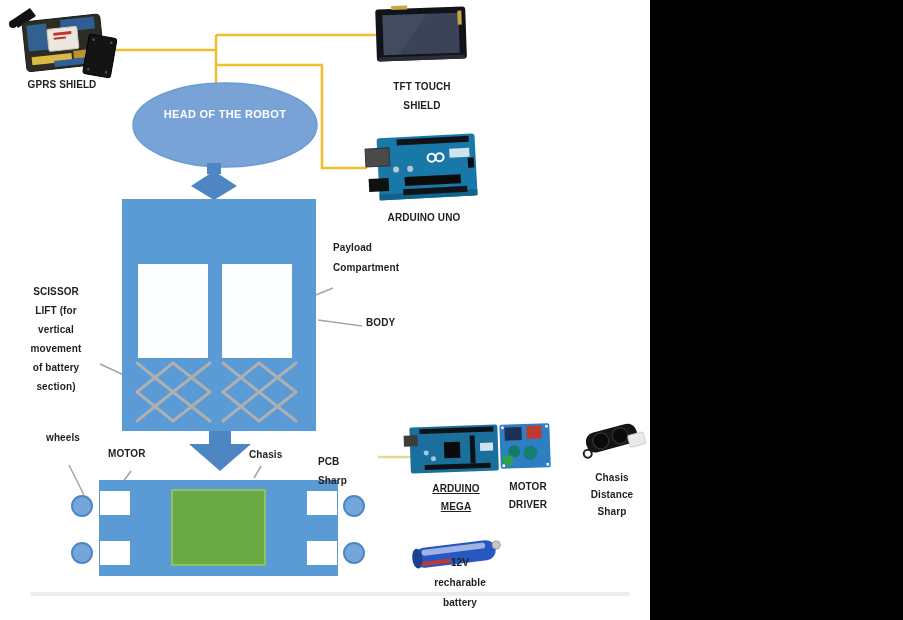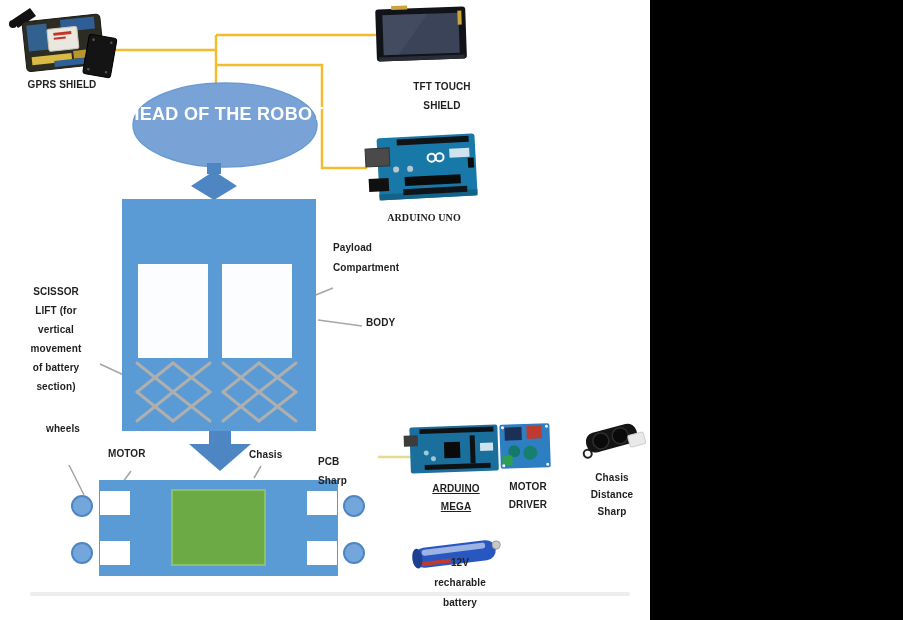--- a/index.html
+++ b/index.html
@@ -6,28 +6,28 @@
   #page{position:relative;width:903px;height:620px;background:#ffffff;overflow:hidden;
         font-family:"Liberation Sans",sans-serif;}
   #band{position:absolute;top:0;right:0;width:253px;height:620px;background:var(--c-side-band-black,#000);}
   #diagram-svg{position:absolute;left:0;top:0;}
   .lbl{position:absolute;font-weight:bold;font-size:10px;color:var(--c-label-text,#1f1f1f);
        letter-spacing:.1px;white-space:nowrap;}
   .center{text-align:center;}
   .right{text-align:center;}
   #head-label{left:133px;top:83px;width:184px;height:84px;display:flex;align-items:center;
        justify-content:center;padding-bottom:22px;box-sizing:border-box;color:#fff;
-       font-size:18px;letter-spacing:.3px;}
+       font-size:11px;letter-spacing:.3px;}
   #gprs-label{left:14px;top:79px;width:96px;}
-  #tft-label{left:394px;top:77px;width:96px;line-height:19px;}
-  #uno-label{left:364px;top:212px;width:120px;font-family:Liberation Serif, serif;}
+  #tft-label{left:374px;top:77px;width:96px;line-height:19px;}
+  #uno-label{left:364px;top:212px;width:120px;}
   #payload-label{left:333px;top:238px;width:110px;line-height:20px;}
   #body-label{left:366px;top:317px;}
   #scissor-label{left:10px;top:282px;width:92px;line-height:19px;}
-  #wheels-label{left:34px;top:423px;width:58px;}
+  #wheels-label{left:34px;top:432px;width:58px;}
   #motor-label{left:108px;top:448px;}
   #chasis-label{left:249px;top:449px;}
   #pcb-label{left:318px;top:452px;line-height:19px;}
   #mega-label{left:410px;top:480px;width:92px;line-height:18px;text-decoration:underline;}
   #driver-label{left:492px;top:478px;width:72px;line-height:18px;}
   #sharp-label{left:576px;top:469px;width:72px;line-height:17px;}
   #battery-label{left:410px;top:553px;width:100px;line-height:20px;}
   #floor-shadow{position:absolute;left:30px;top:592px;width:600px;height:4px;
        background:#ededed;border-radius:2px;}
   

